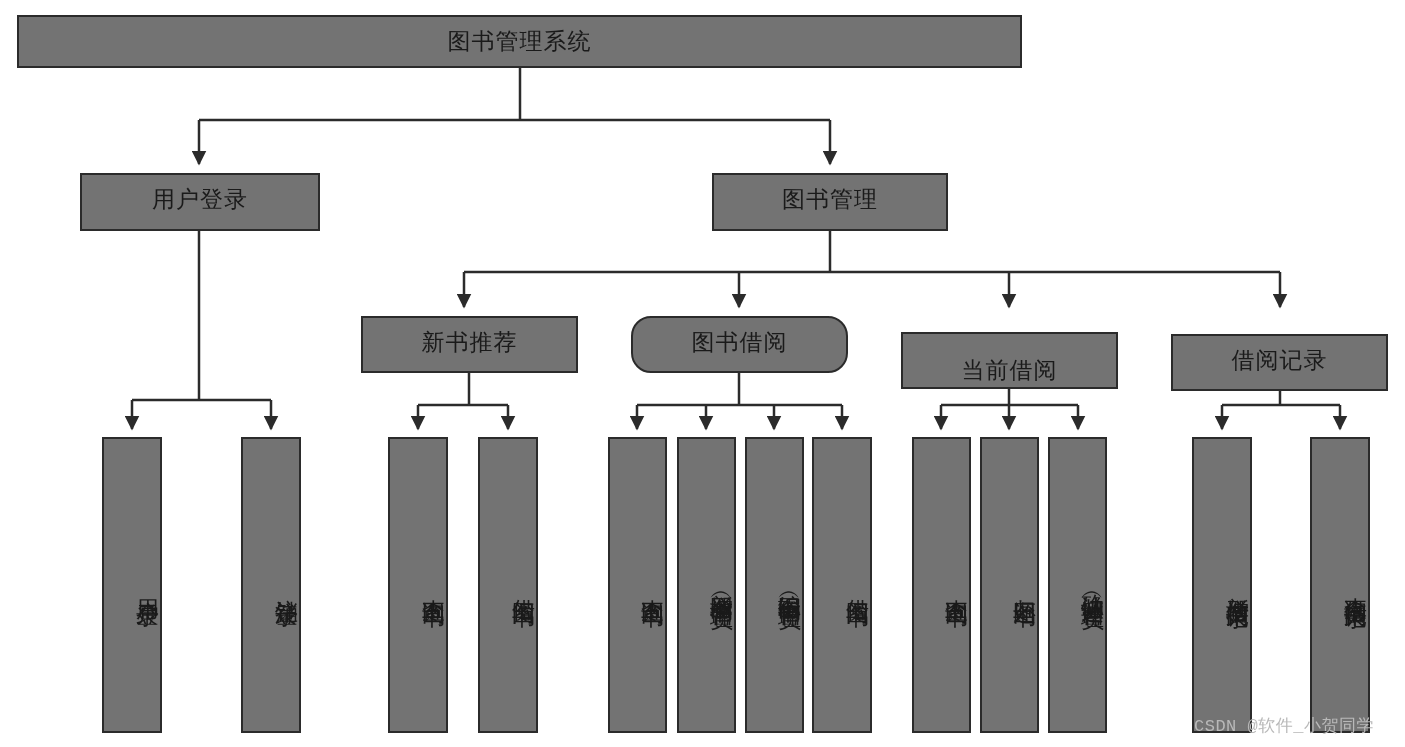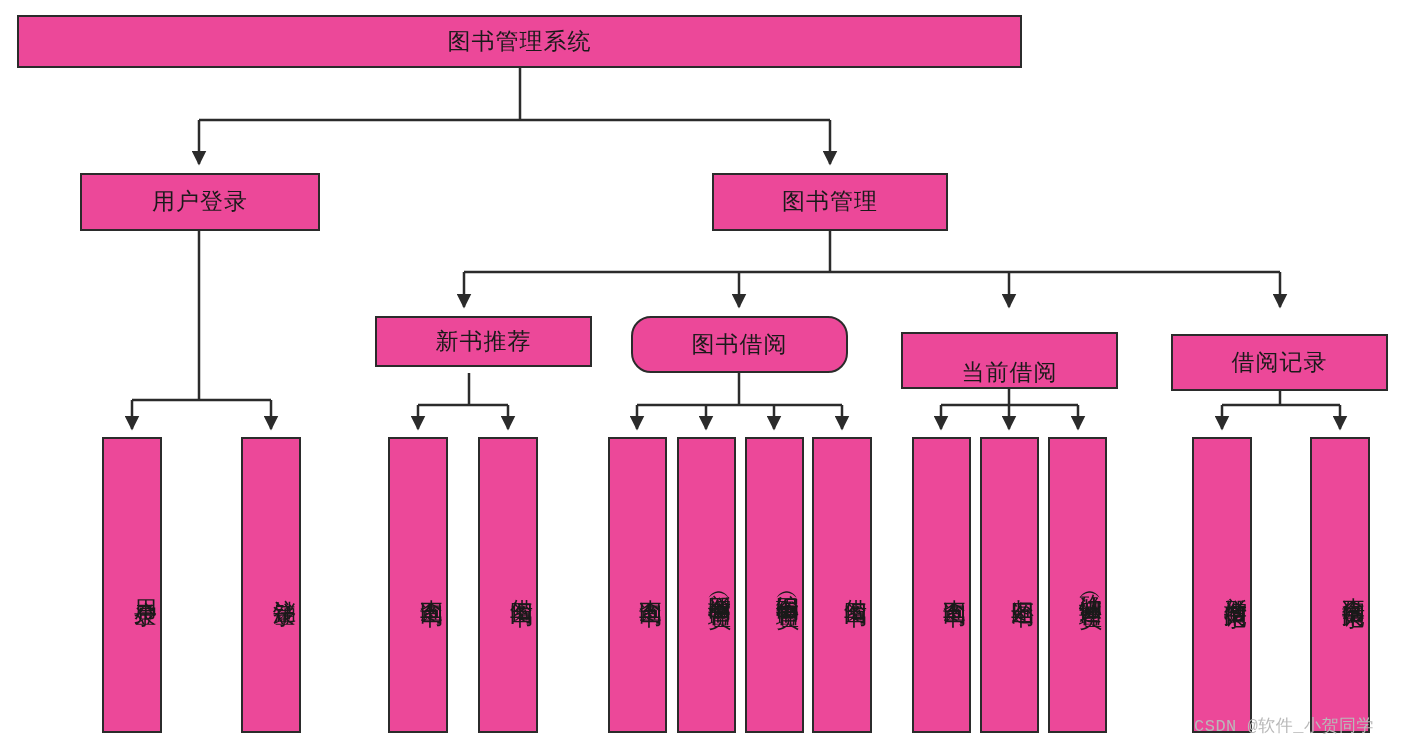--- a/index.html
+++ b/index.html
@@ -23,25 +23,26 @@
     left: 0;
     top: 0;
     width: 1405px;
     height: 747px;
     pointer-events: none;
   }
   .node {
     position: absolute;
     box-sizing: border-box;
     border: 2px solid #2b2b2b;
-    background: #ec4899;
+    background: #737373;
     display: flex;
     align-items: center;
     justify-content: center;
     color: #1a1a1a;
+    font-family: Liberation Mono, monospace;
   }
   .node-h {
     font-size: 23px;
     letter-spacing: 1px;
     line-height: 1.2;
   }
   .node-root {
     font-size: 23px;
     letter-spacing: 1px;
   }
@@ -136,21 +137,21 @@
   </div>
 
   <div class="node node-h" style="left:80px; top:173px; width:240px; height:58px;">
     <span>用户登录</span>
   </div>
 
   <div class="node node-h" style="left:712px; top:173px; width:236px; height:58px;justify-content:center;">
     <span>图书管理</span>
   </div>
 
-  <div class="node node-h" style="left:361px; top:316px; width:217px; height:51px;margin-left:14px;">
+  <div class="node node-h" style="left:361px; top:316px; width:217px; height:57px;">
     <span>新书推荐</span>
   </div>
 
   <div class="node node-h" style="left:631px; top:316px; width:217px; height:57px;border-radius:20px;">
     <span>图书借阅</span>
   </div>
 
   <div class="node node-h" style="left:901px; top:332px; width:217px; height:57px;align-items:flex-end;">
     <span>当前借阅</span>
   </div>

